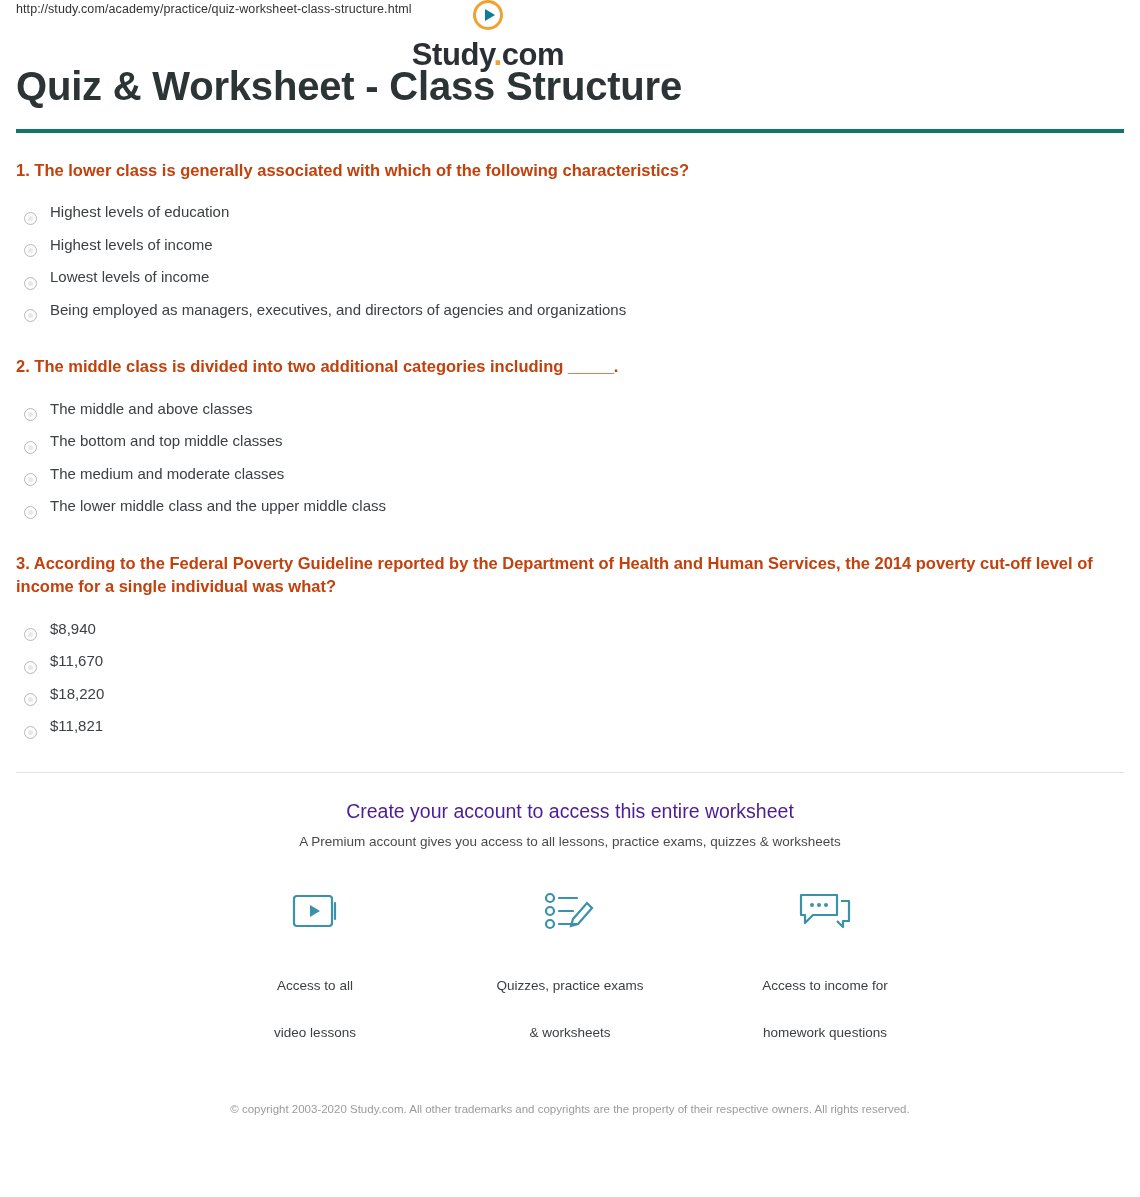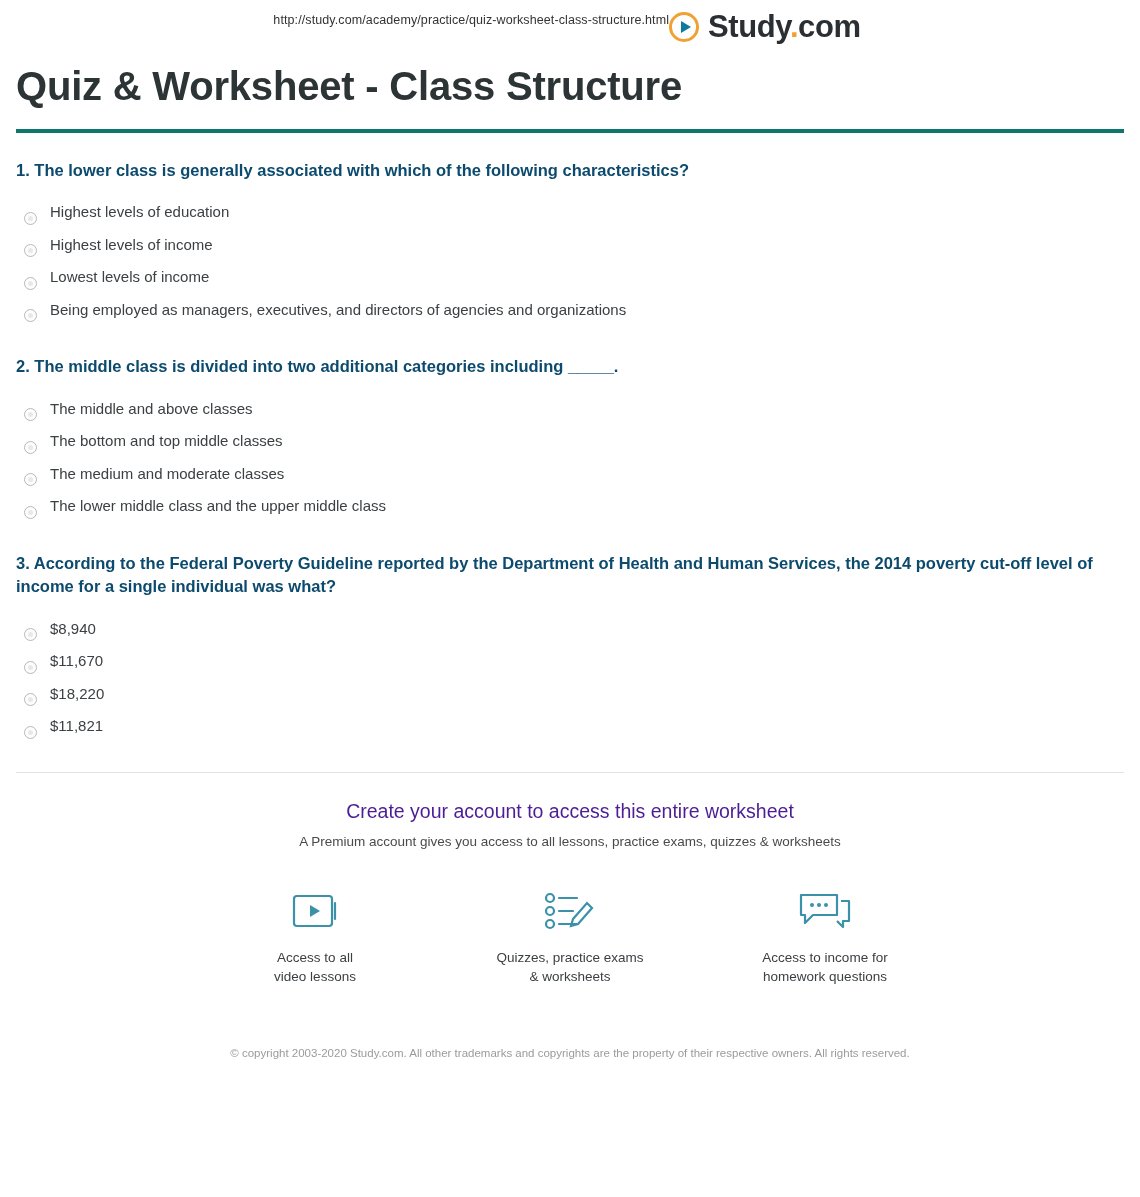--- a/index.html
+++ b/index.html
@@ -18,35 +18,35 @@
   }
   .page {
     width: 1140px;
     padding: 0 16px;
   }
 
   
   .top-bar {
     display: flex;
     align-items: flex-start;
-    justify-content: center;
-    padding-top: 11px;
+    justify-content: flex-start;
     height: 52px;
   }
   .url {
     font-size: 12.5px;
     color: #333;
     letter-spacing: 0.1px;
     padding-top: 2px;
   }
   .brand {
     display: flex;
     align-items: center;
     gap: 9px;
     padding-right: 6px;
+    flex-direction: column;
   }
   .brand-mark {
     width: 30px;
     height: 30px;
     border-radius: 50%;
     background: #ffffff;
     border: 3px solid #f0a132;
     position: relative;
   }
   .brand-mark::after {
@@ -78,21 +78,21 @@
     letter-spacing: -0.2px;
     border-bottom: 4px solid #0f766e;
   }
 
   
   .quiz { padding-top: 26px; }
   .question-block { margin-bottom: 29px; }
   .question-text {
     font-size: 16.5px;
     font-weight: bold;
-    color: #0c4a6e;
+    color: #c2410c;
     line-height: 1.42;
     margin: 0 0 14px 0;
   }
   .answers { margin: 0; padding: 0; list-style: none; }
   .answer {
     display: flex;
     align-items: flex-end;
     gap: 13px;
     padding: 5px 0 5px 8px;
     font-size: 15px;
@@ -139,20 +139,21 @@
   .features {
     display: flex;
     justify-content: center;
     gap: 85px;
   }
   .feature {
     width: 170px;
     display: flex;
     flex-direction: column;
     align-items: center;
+    gap: 28px;
   }
   .feature-icon {
     height: 52px;
     display: flex;
     align-items: center;
     justify-content: center;
     margin-bottom: 10px;
   }
   .feature-label {
     font-size: 13.5px;

